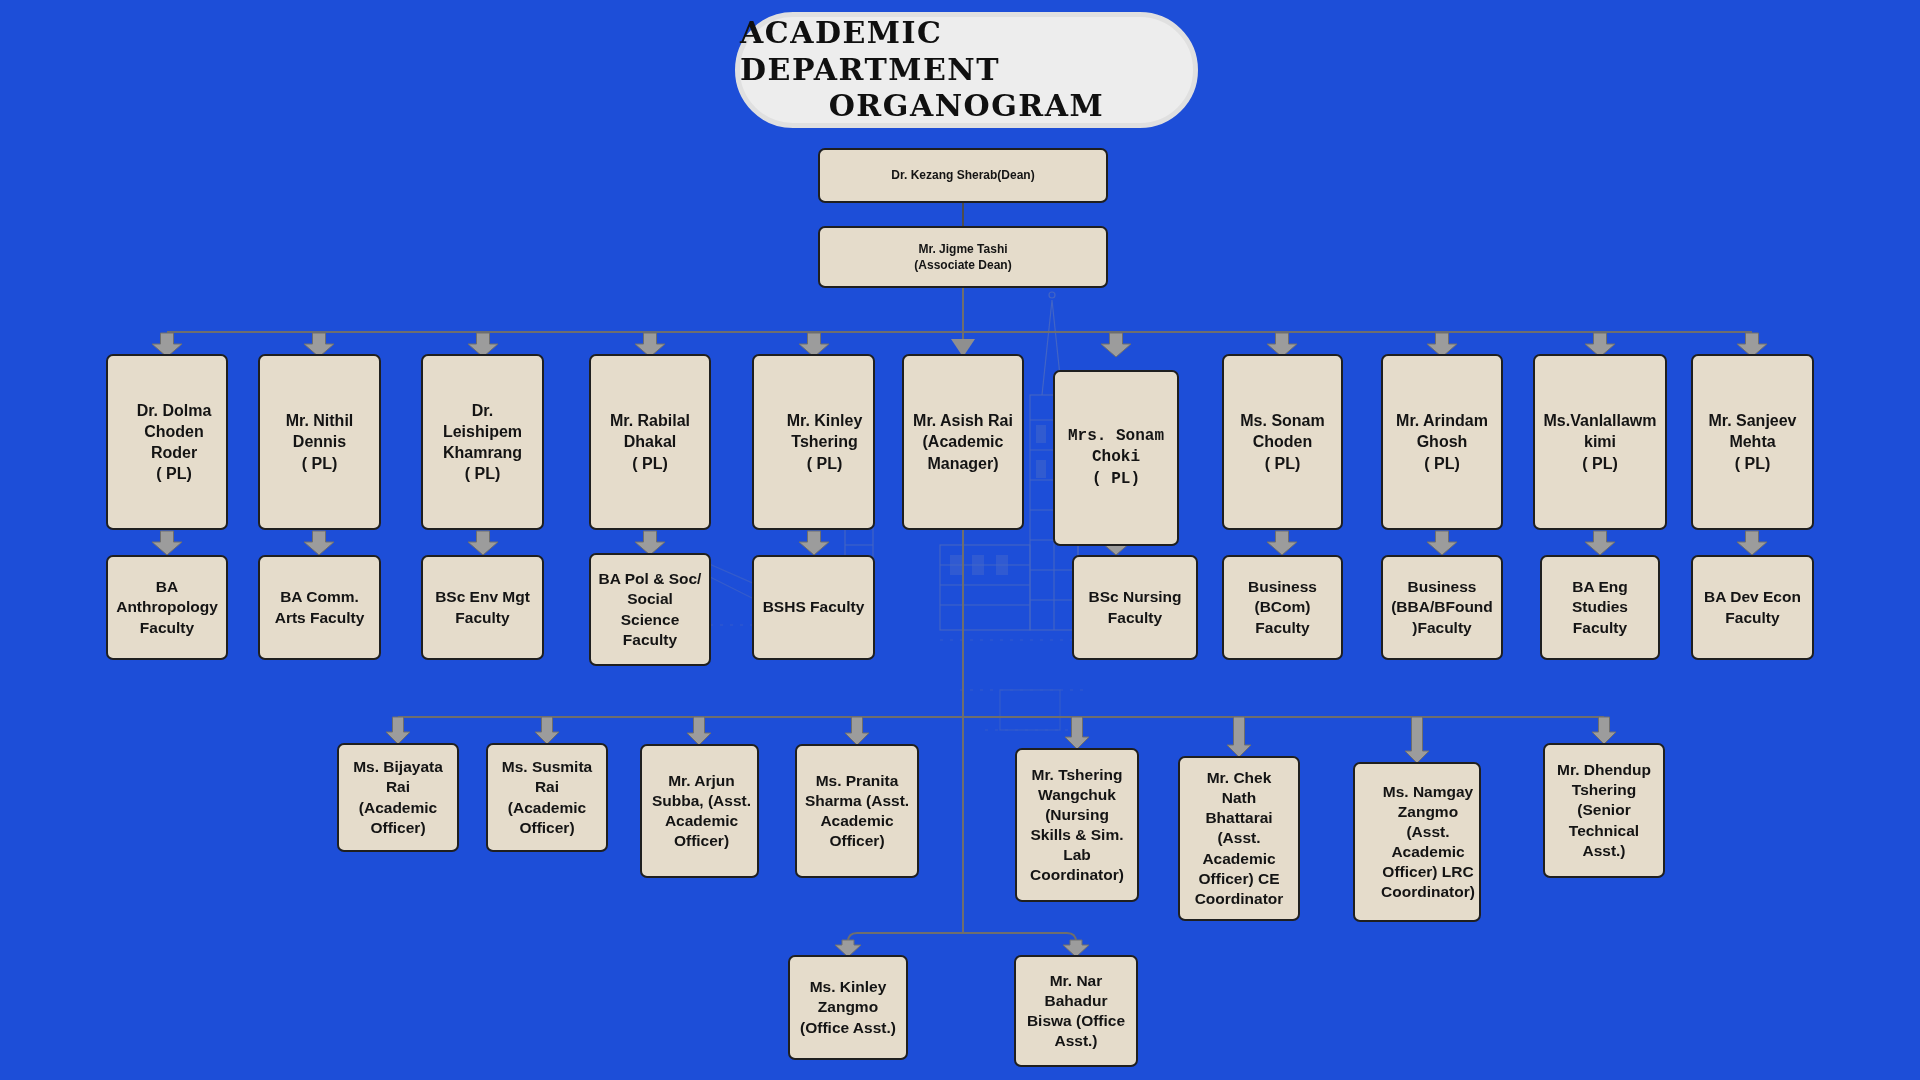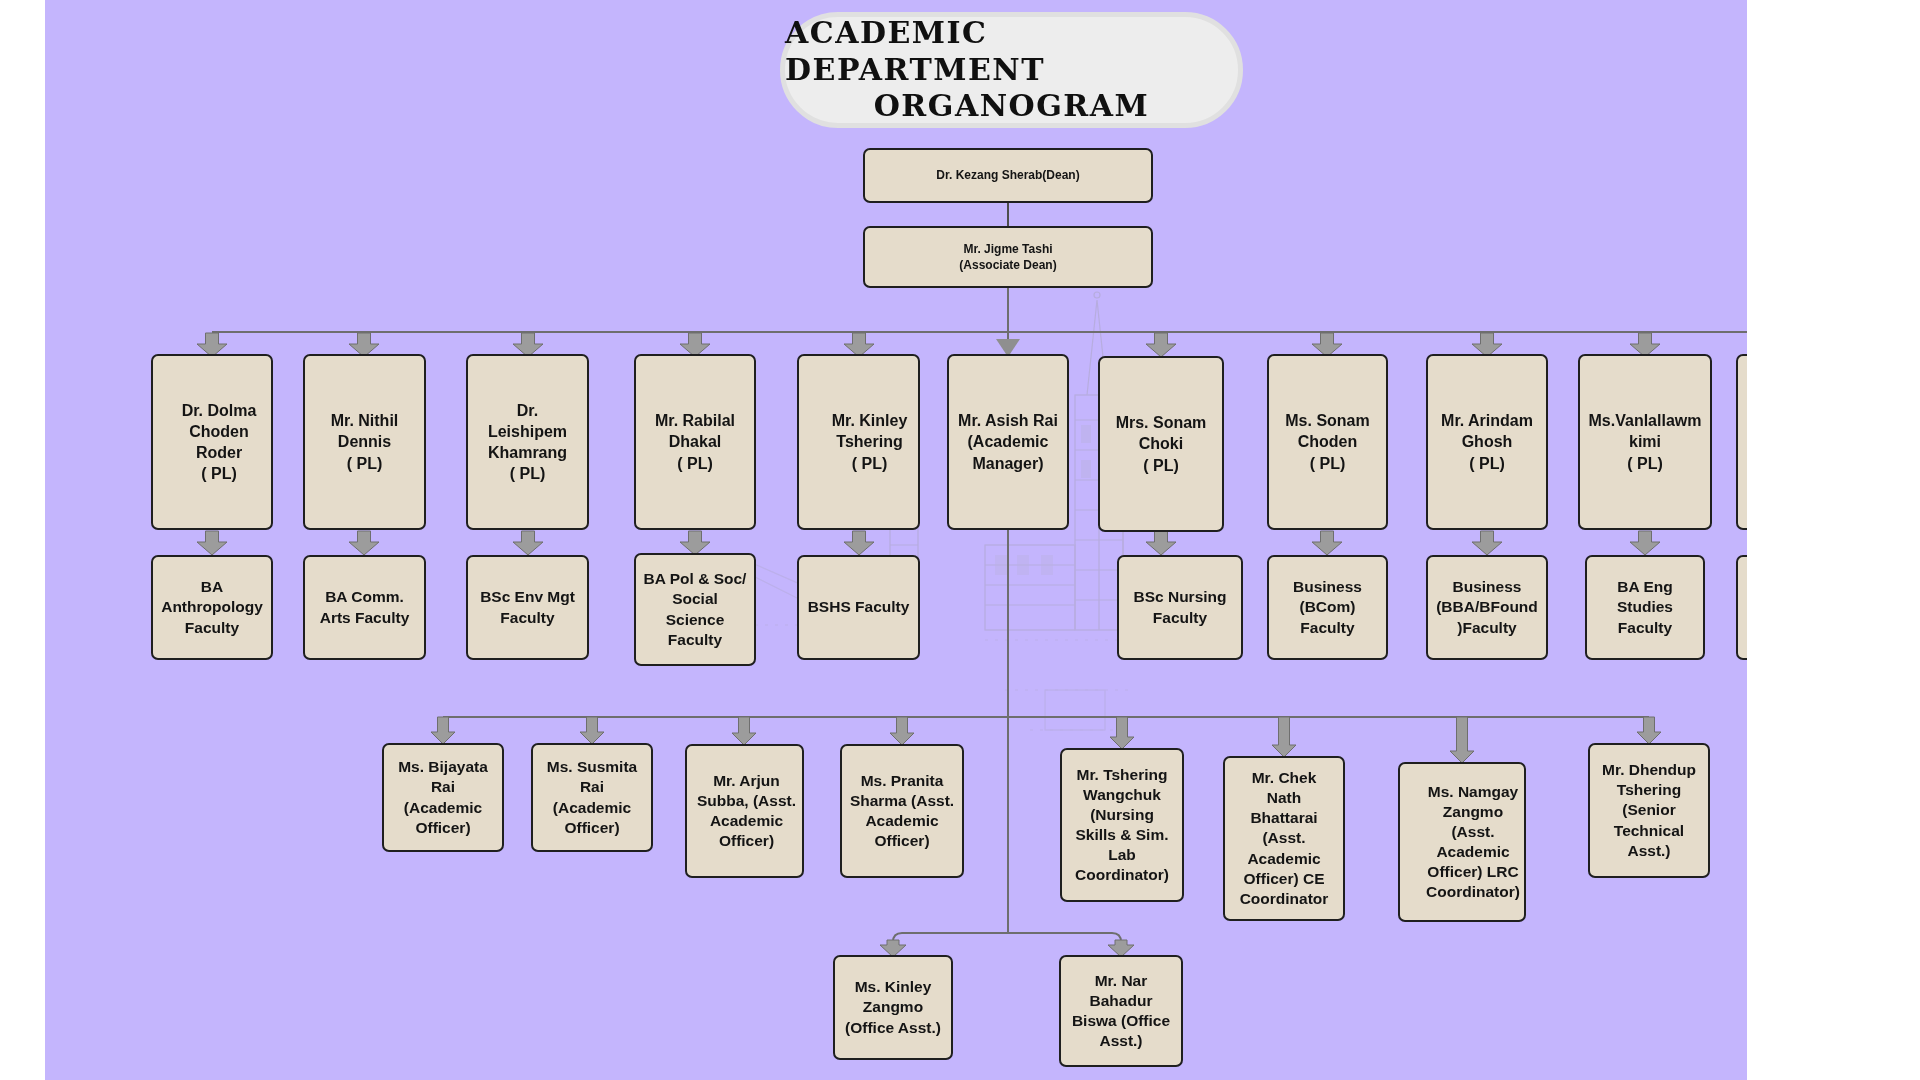--- a/index.html
+++ b/index.html
@@ -1,22 +1,22 @@
 <!DOCTYPE html>
 <html style="--box-fill: #e5dccb; --box-border: #1f1f1f; --connector: #6e6e6e; --connector-dark: #4d4d4d; --arrow-fill: #9c9c9c; --arrow-edge: #6e6e6e; --title-bg: #ededed; --title-border: #e0e0e0; --title-text: #101010; --text: #141414;"><head>
 <meta charset="utf-8">
 <style>
   :root{
     --box-fill:#e5dccb; --box-border:#1f1f1f; --connector:#6e6e6e; --connector-dark:#4d4d4d;
     --arrow-fill:#9c9c9c; --arrow-edge:#6e6e6e; --title-bg:#ededed; --title-border:#e0e0e0;
     --title-text:#101010; --text:#141414;
   }
   html,body{margin:0;padding:0;background:#ffffff;}
-  .stage{position:relative;width:1702px;height:1080px;background:#c4b5fd;overflow:hidden;
-         font-family:"Liberation Sans", sans-serif;margin-left:45px;}
+  .stage{position:relative;width:1920px;height:1080px;background:#1d4ed8;overflow:hidden;
+         font-family:"Liberation Sans", sans-serif;}
   .wm,.connectors{position:absolute;left:0;top:0;width:1920px;height:1080px;}
   .wm{z-index:0;} .connectors{z-index:1;}
   .cline{stroke:var(--connector,#6e6e6e);stroke-width:2;fill:none;}
   .cline-dark{stroke:var(--connector-dark,#4d4d4d);stroke-width:2;fill:none;}
   .barrow{fill:var(--arrow-fill,#9c9c9c);stroke:var(--arrow-edge,#6e6e6e);stroke-width:1;}
   .tri{fill:#8f8f8f;stroke:none;}
   .title-pill{position:absolute;left:735px;top:12px;width:463px;height:116px;z-index:2;
       background:var(--title-bg,#ededed);border:5px solid var(--title-border,#e0e0e0);
       border-radius:62px;box-sizing:border-box;display:flex;flex-direction:column;
       align-items:center;justify-content:center;}
@@ -157,21 +157,21 @@
   <div class="node pl" style="left:752px;top:354px;width:123px;height:176px;padding-left:24px;">
       <span class="label">Mr. Kinley
 Tshering
 ( PL)</span>
     </div>
   <div class="node pl" style="left:902px;top:354px;width:122px;height:176px;">
       <span class="label">Mr. Asish Rai
 (Academic
 Manager)</span>
     </div>
-  <div class="node pl" style="left:1053px;top:356px;width:126px;height:176px;">
+  <div class="node pl" style="left:1053px;top:370px;width:126px;height:176px;font-family:Liberation Mono, monospace;">
       <span class="label">Mrs. Sonam
 Choki
 ( PL)</span>
     </div>
   <div class="node pl" style="left:1222px;top:354px;width:121px;height:176px;">
       <span class="label">Ms. Sonam
 Choden
 ( PL)</span>
     </div>
   <div class="node pl" style="left:1381px;top:354px;width:122px;height:176px;">

